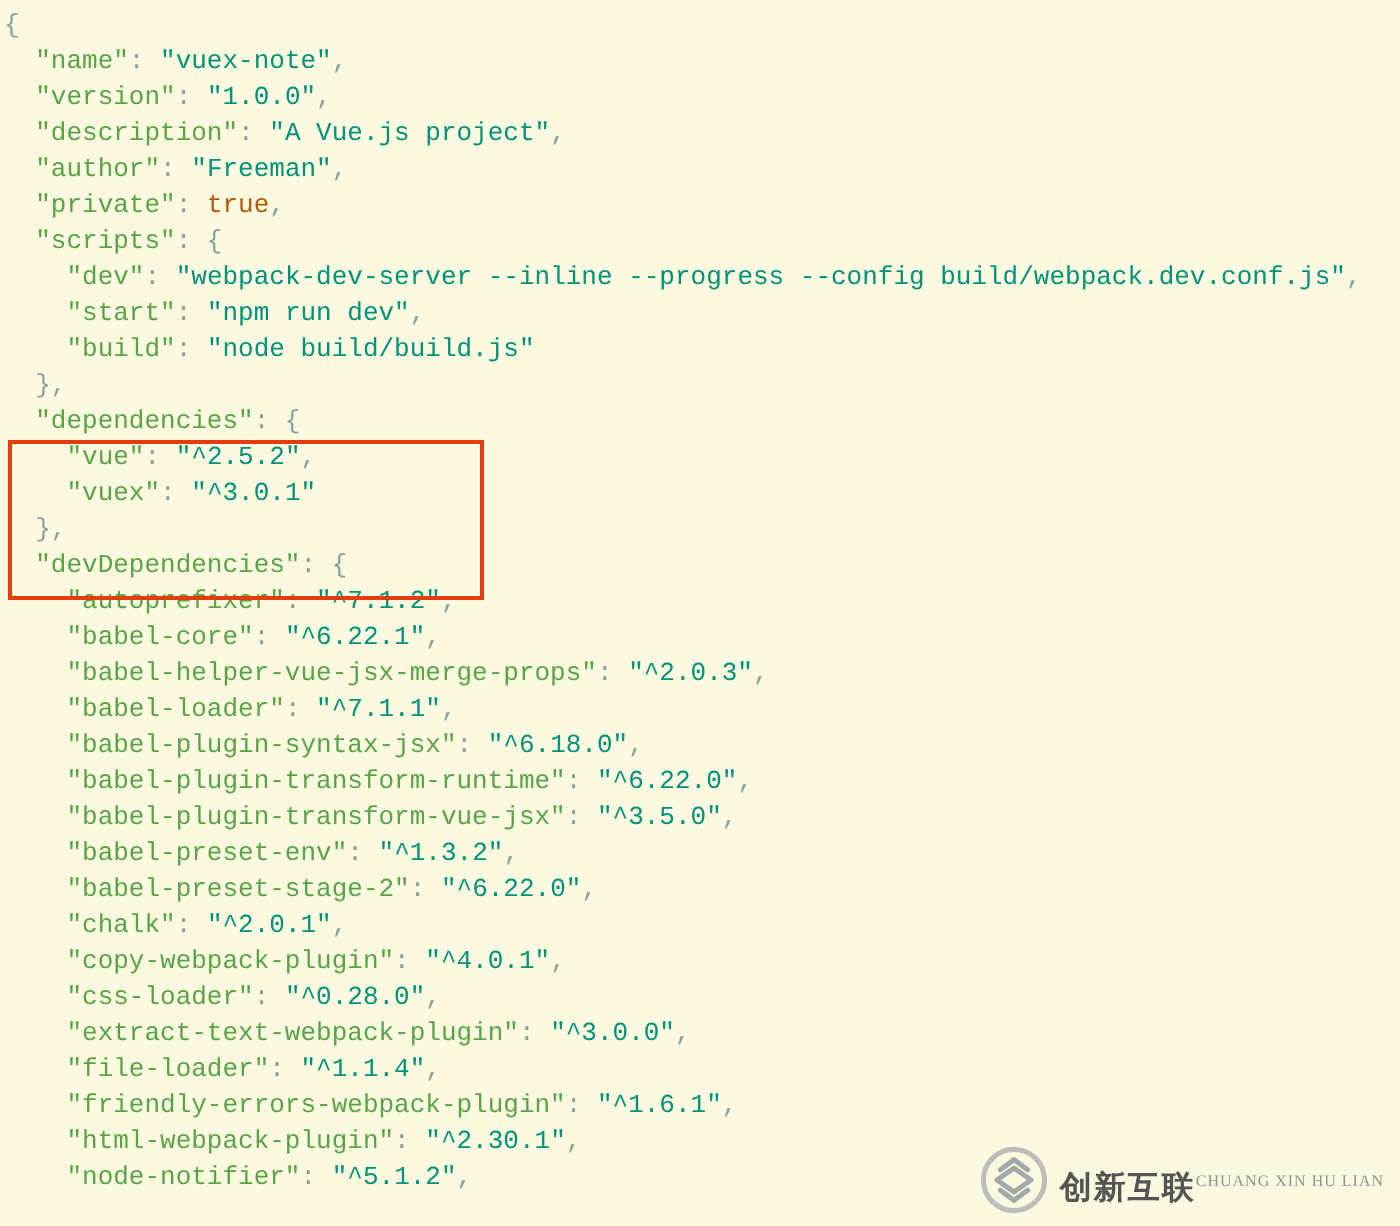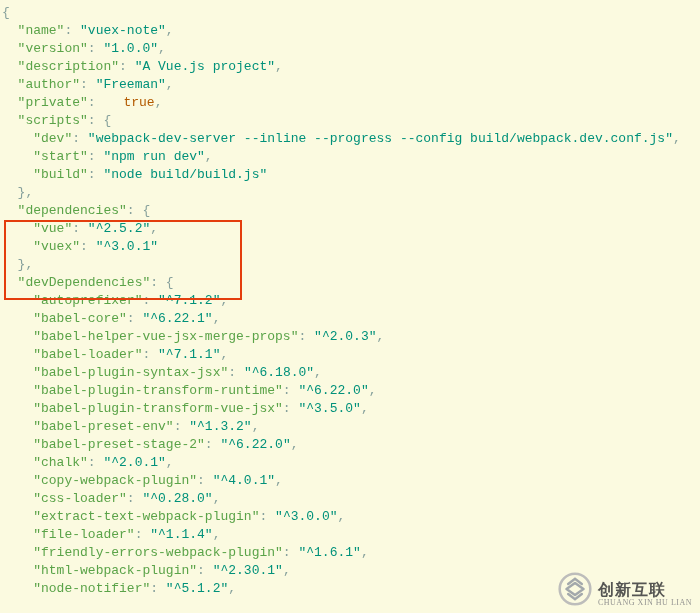--- a/index.html
+++ b/index.html
@@ -15,41 +15,41 @@
   }
   .code-area {
     position: relative;
     padding: 4px 2px;
     color: #87a19c;
   }
   .line { white-space: pre; }
   .punc { color: #87a19c; }      
   .key  { color: #5aa348; }      
   .str  { color: #00917a; }      
-  .bool { color: #b35a00; margin-left: 20px; }      
+  .bool { color: #b35a00; }      
   .highlight-box {
     position: absolute;
     border: 2px solid #e43d0d;
     pointer-events: none;
   }
   .watermark {
     position: absolute;
     right: 8px;
     bottom: 6px;
     display: flex;
     align-items: center;
     gap: 6px;
     opacity: 0.9;
     pointer-events: none;
   }
   .wm-logo {
     width: 34px; height: 34px;
     display:flex; align-items:center; justify-content:center;
   }
-  .wm-text { display:flex; flex-direction:column; line-height:1.05;margin-top:10px; }
+  .wm-text { display:flex; flex-direction:row; line-height:1.05;margin-top:10px; }
   .wm-cn { font-family: "Microsoft YaHei", sans-serif; font-size:16px; font-weight:600; color:#444; letter-spacing:1px; }
   .wm-en { font-family: Liberation Serif, serif; font-size:8px; color:#888; letter-spacing:0.5px; }
 </style>
 </head>
 <body>
 
 <div class="code-area" id="code-area">
     <div class="line"><span class="punc">{</span></div>
     <div class="line"><span class="punc">  </span><span class="key">"name"</span><span class="punc">: </span><span class="str">"vuex-note"</span><span class="punc">,</span></div>
     <div class="line"><span class="punc">  </span><span class="key">"version"</span><span class="punc">: </span><span class="str">"1.0.0"</span><span class="punc">,</span></div>

